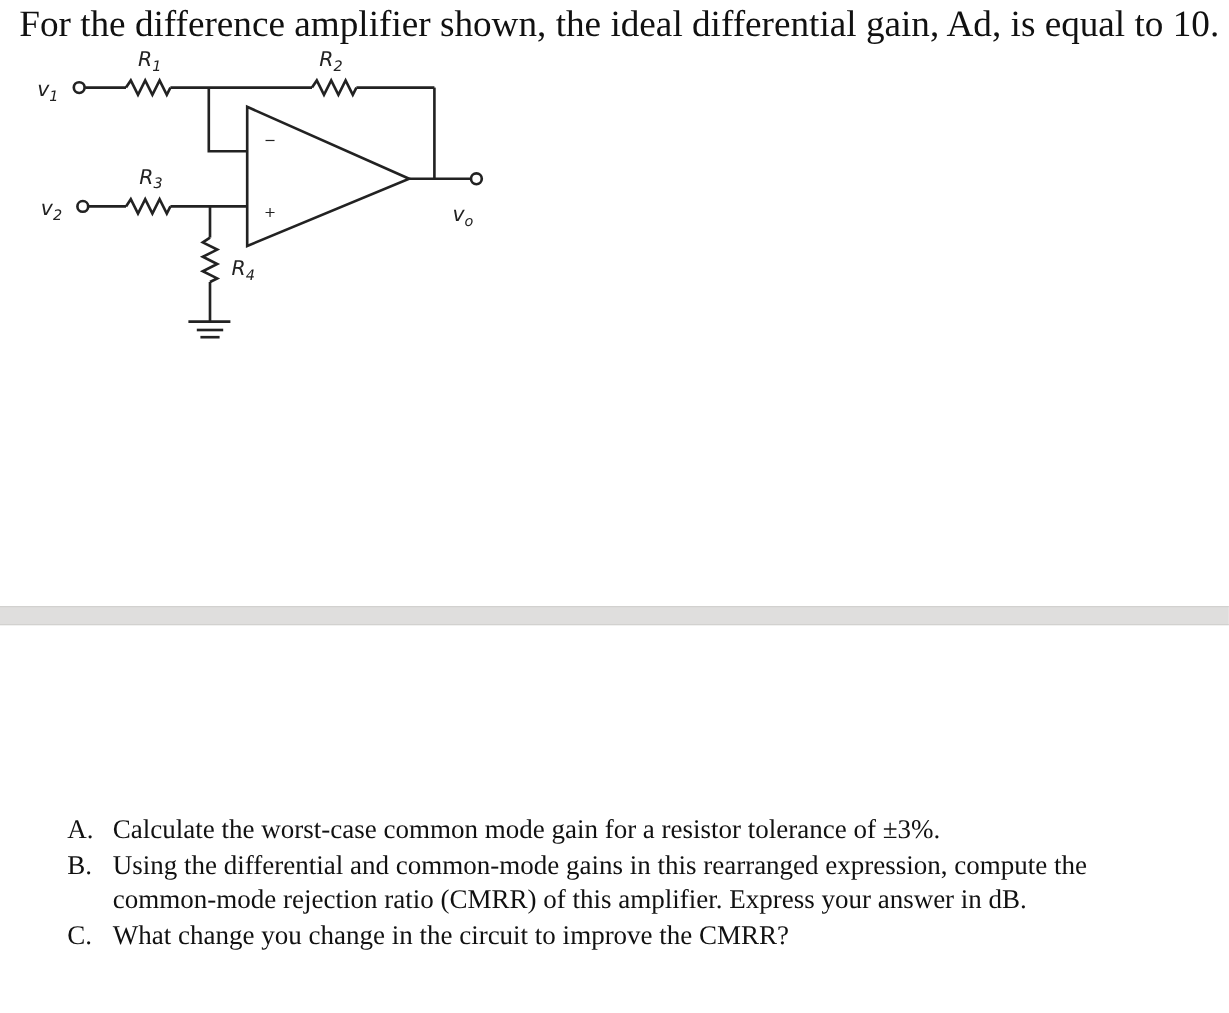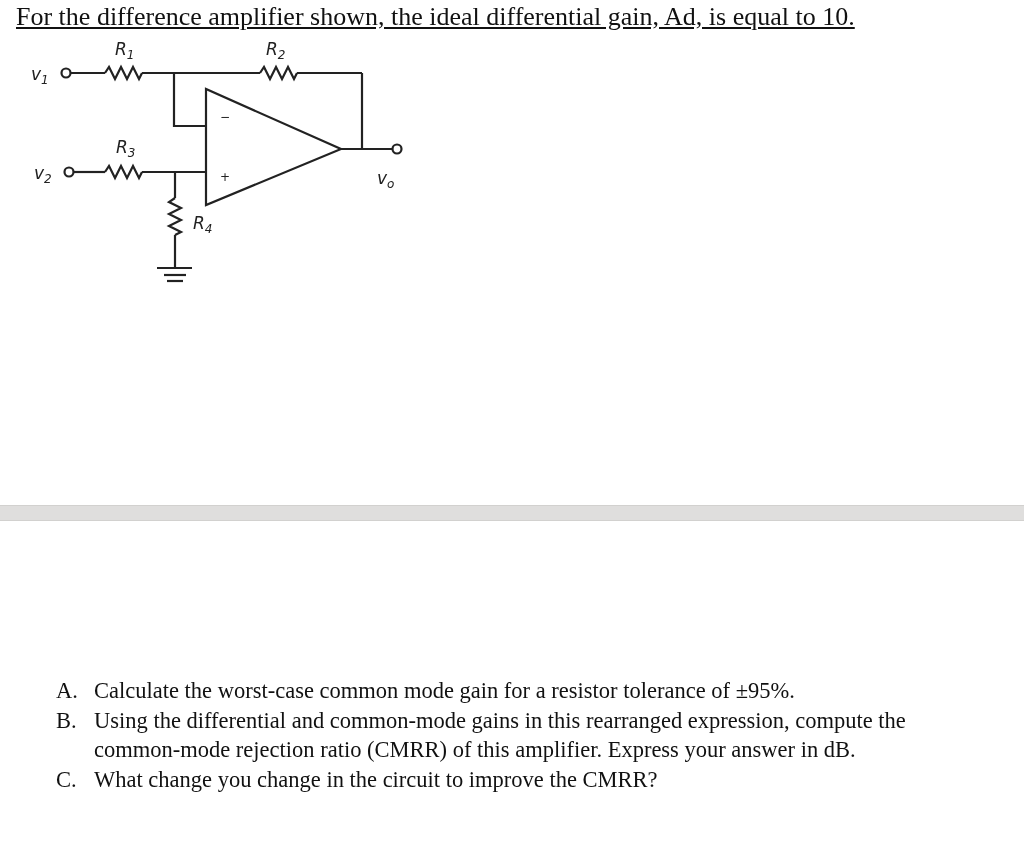--- a/index.html
+++ b/index.html
@@ -1,17 +1,17 @@
 <!DOCTYPE html>
 <html><head>
 <meta charset="utf-8">
 <style>
   html, body { margin:0; padding:0; background:#ffffff; }
   body { width:1024px; height:844px; position:relative; overflow:hidden; font-family:"Liberation Serif", serif; color:#111; }
-  .title { position:absolute; left:16px; top:2px; font-size:26px; white-space:nowrap; letter-spacing:0;text-decoration:underline; }
+  .title { position:absolute; left:16px; top:2px; font-size:31px; white-space:nowrap; letter-spacing:0; }
   .circuit { position:absolute; left:0; top:0; }
   .circuit text { font-family:"DejaVu Sans", sans-serif; font-style:italic; fill:#222; }
   .divider { position:absolute; left:0; top:505px; width:1024px; height:16px; background:#dfdedd; border-top:1px solid #d2d1cf; border-bottom:1px solid #d2d1cf; box-sizing:border-box; }
   .questions { position:absolute; left:56px; top:676px; width:940px; font-size:22.5px; line-height:29.5px; }
   .q { display:flex; }
   .q .letter { width:38px; flex:none; }
   .q .text { flex:1; }
 </style>
 </head>
 <body>
@@ -65,21 +65,21 @@
   <text x="266" y="55" font-size="17"><tspan>R</tspan><tspan font-size="12" dy="4">2</tspan></text>
   <text x="116" y="153" font-size="17"><tspan>R</tspan><tspan font-size="12" dy="4">3</tspan></text>
   <text x="193" y="229" font-size="17"><tspan>R</tspan><tspan font-size="12" dy="4">4</tspan></text>
 </svg>
 
 <div class="divider"></div>
 
 <div class="questions">
   <div class="q">
     <span class="letter">A.</span>
-    <span class="text">Calculate the worst-case common mode gain for a resistor tolerance of ±95%.</span>
+    <span class="text">Calculate the worst-case common mode gain for a resistor tolerance of ±3%.</span>
   </div>
   <div class="q">
     <span class="letter">B.</span>
     <span class="text">Using the differential and common-mode gains in this rearranged expression, compute the common-mode rejection ratio (CMRR) of this amplifier. Express your answer in dB.</span>
   </div>
   <div class="q">
     <span class="letter">C.</span>
     <span class="text">What change you change in the circuit to improve the CMRR?</span>
   </div>
 </div>

